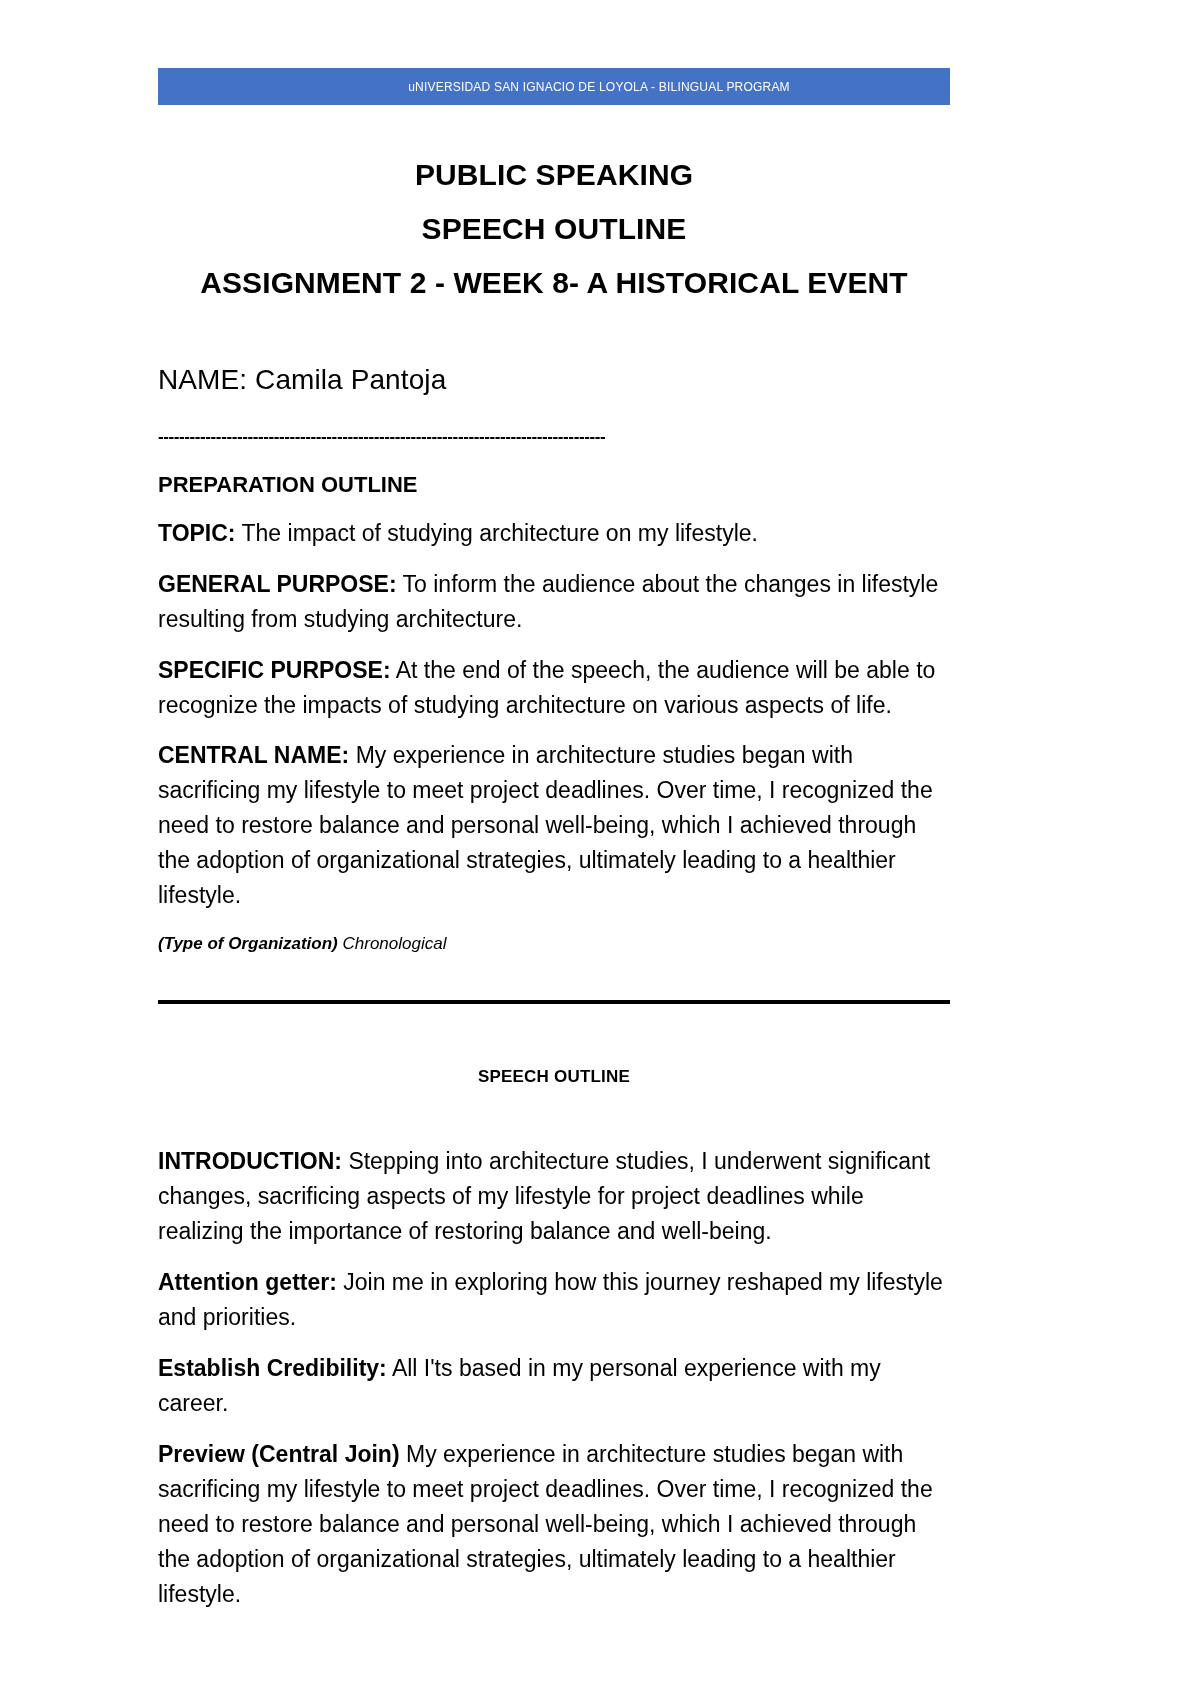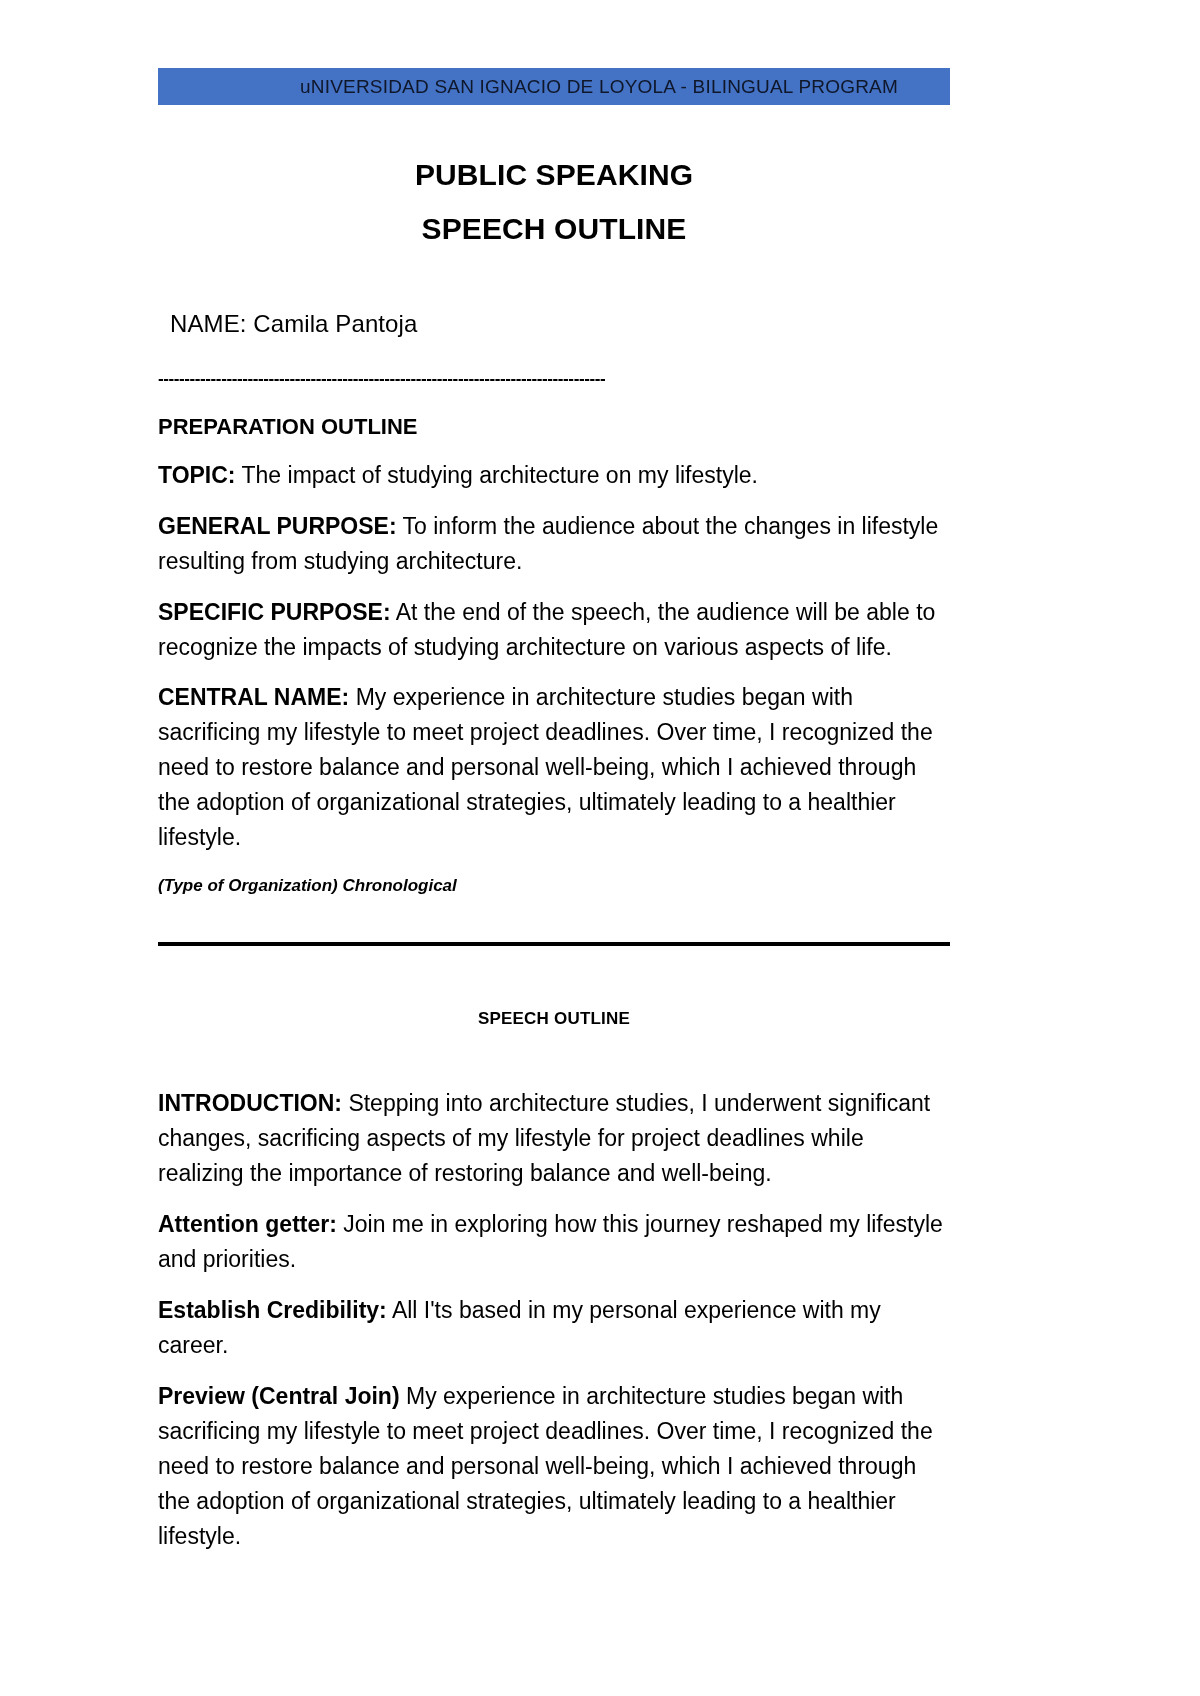--- a/index.html
+++ b/index.html
@@ -29,23 +29,23 @@
     top: 68px;
     width: 792px;
     height: 37px;
     background: #4472C4;
     display: flex;
     align-items: center;
     justify-content: center;
     box-sizing: border-box;
   }
   .banner-text {
-    color: #0f172a;
+    color: #ffffff;
     font-family: "Liberation Sans", sans-serif;
-    font-size: 19px;
+    font-size: 12px;
     font-weight: 400;
     letter-spacing: 0.2px;
     white-space: nowrap;
     padding-left: 90px;
   }
 
   
   .content {
     position: absolute;
     left: 158px;
@@ -61,24 +61,24 @@
     font-weight: 700;
     line-height: 1.0;
     margin: 0 0 24px 0;
     letter-spacing: 0.1px;
   }
   .title-line.t3 {
     margin-bottom: 0;
   }
 
   .meta-line {
-    font-size: 24px;
+    font-size: 28px;
     font-weight: 400;
     line-height: 1.0;
-    margin: 12px;
+    margin: 0;
     letter-spacing: 0.1px;
   }
   .meta-name { margin-top: 68px; }
   .meta-date { margin-top: 31px; }
 
   .dash-rule {
     font-size: 17px;
     font-weight: 700;
     line-height: 1.0;
     letter-spacing: -0.4px;
@@ -112,21 +112,21 @@
     margin: 0;
     margin-top: 19px;
     line-height: 1.4;
   }
   p.org-line .lbl {
     font-weight: 700;
     font-style: italic;
   }
   p.org-line .val {
     font-style: italic;
-    font-weight: 700;
+    font-weight: 400;
   }
 
   .hr-solid {
     border: none;
     border-top: 4px solid #000000;
     margin: 0;
     margin-top: 44px;
     width: 100%;
   }
 
@@ -153,20 +153,21 @@
 
   <div class="banner">
     <span class="banner-text">uNIVERSIDAD SAN IGNACIO DE LOYOLA - BILINGUAL PROGRAM</span>
   </div>
 
   <div class="content">
 
     <div class="title-block">
       <div class="title-line t1">PUBLIC SPEAKING</div>
       <div class="title-line t2">SPEECH OUTLINE</div>
+      <div class="title-line t3">ASSIGNMENT 2 - WEEK 8- A HISTORICAL EVENT</div>
     </div>
 
     <div class="meta-line meta-name">NAME: Camila Pantoja</div>
 
     <div class="dash-rule">-------------------------------------------------------------------------------------</div>
 
     <div class="section-head">PREPARATION OUTLINE</div>
 
     <p class="para">
       <b>TOPIC:</b>

